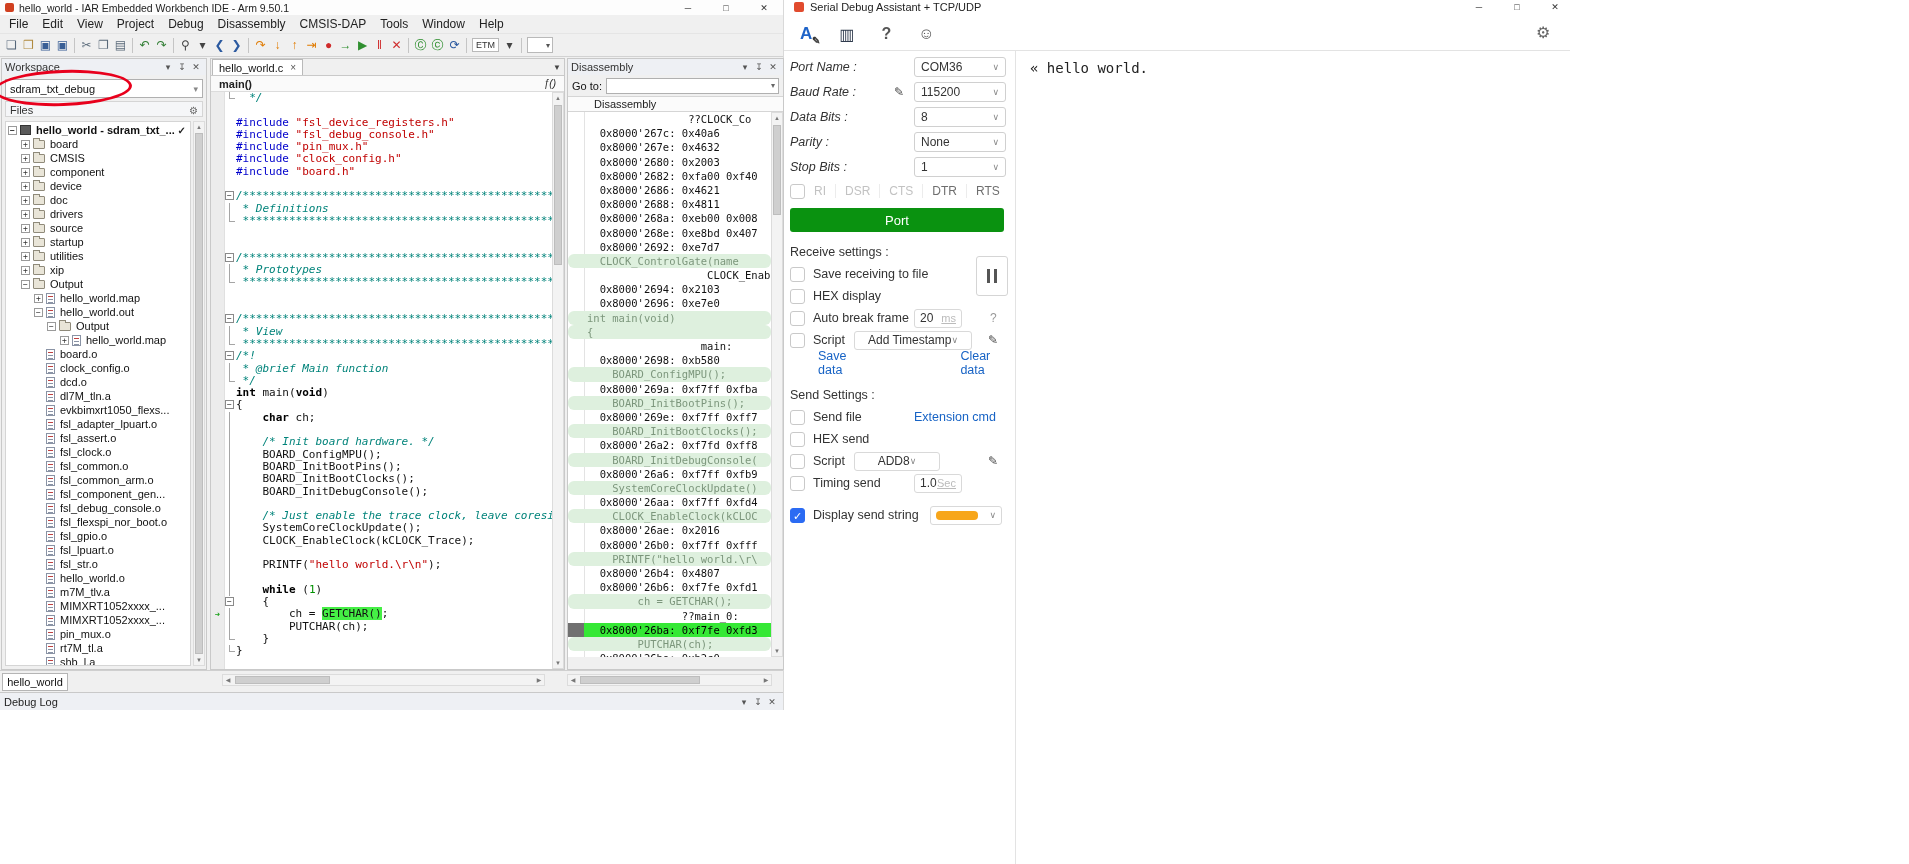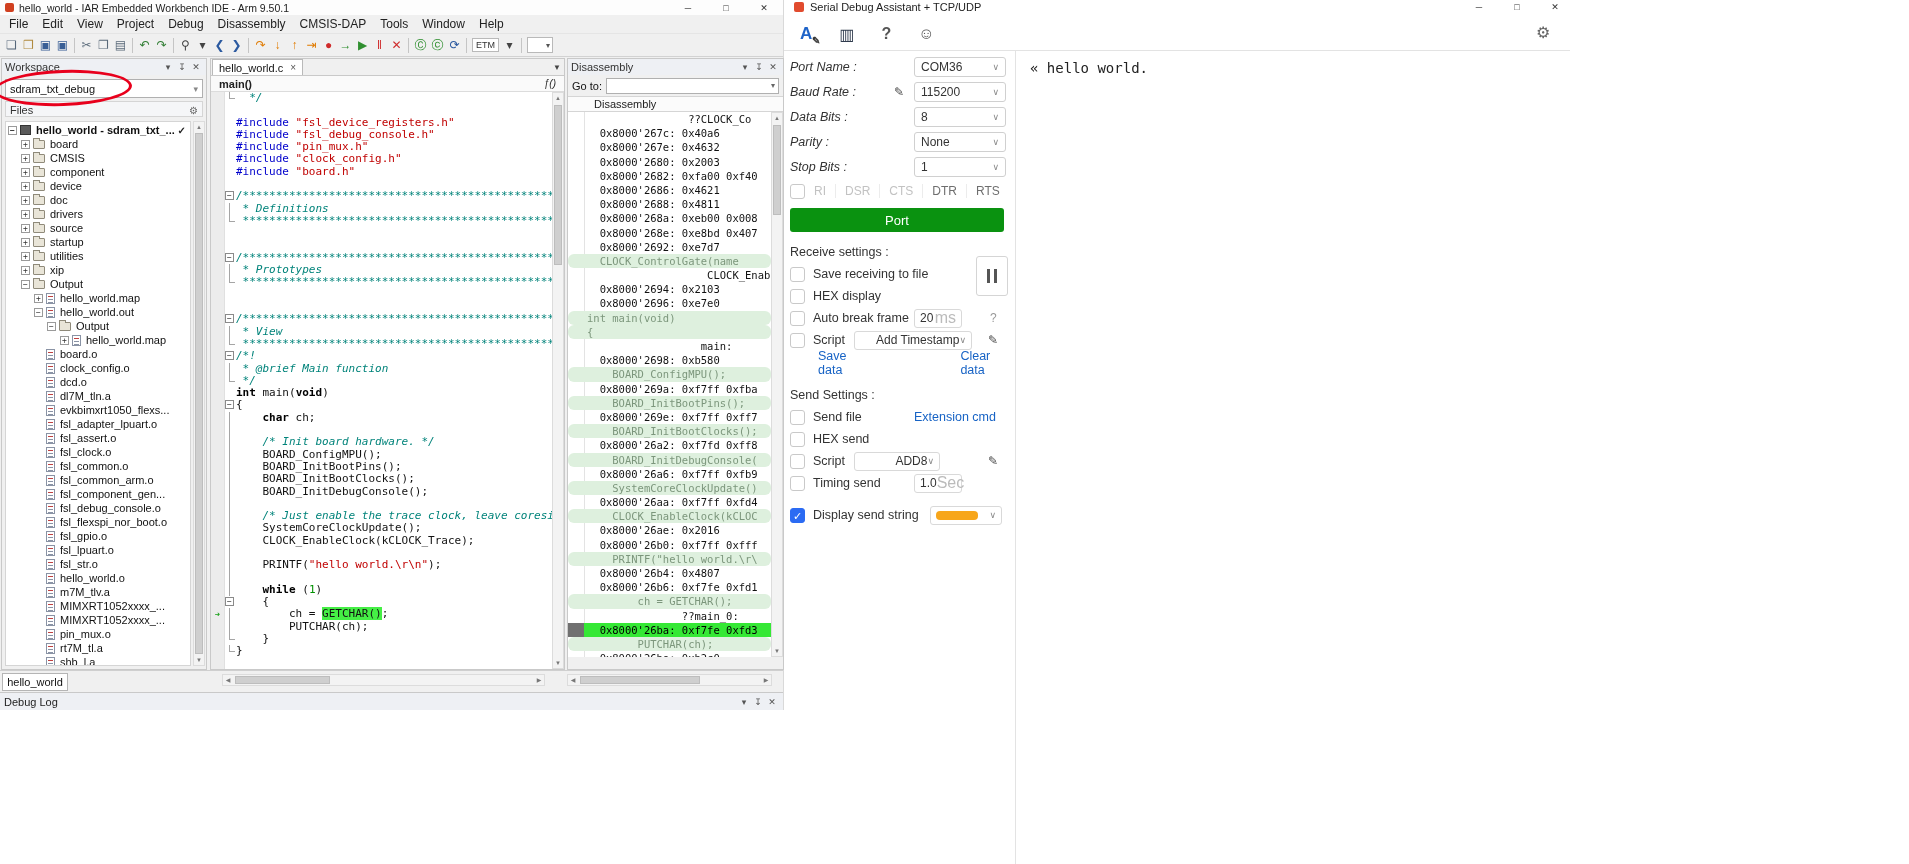--- a/index.html
+++ b/index.html
@@ -135,23 +135,23 @@
 .sig-lbl{font-size:12px;padding:0 9px;border-right:1px solid #ececec;}
 .sig-lbl:last-child{border-right:none;}
 .sig-lbl.dim{color:#c2c2c2;}
 .sig-lbl.on{color:#6e6e6e;}
 .close-btn{margin-top:5px;width:214px;height:24px;background:#0a9210;color:#fff;border-radius:3px;display:flex;align-items:center;justify-content:center;font-size:13px;}
 .sec-head{margin-top:9px;height:22px;display:flex;align-items:center;font-size:12.5px;color:#333;}
 .cb-row{display:flex;align-items:center;height:22px;gap:8px;position:relative;}
 .cb-row.mt10{margin-top:10px;}
 .cb-label{font-size:12.5px;color:#333;}
 .mini-input{position:absolute;left:124px;width:48px;height:19px;border:1px solid #d9d9d9;border-radius:3px;display:flex;align-items:center;justify-content:space-between;padding:0 5px;font-size:12px;background:#fff;}
-.mini-unit{color:#bbb;font-size:16px;}
+.mini-unit{color:#bbb;font-size:11px;text-decoration:underline;}
 .help-q{position:absolute;left:200px;color:#999;font-size:12px;}
-.cb-combo{position:absolute;left:64px;width:118px;height:19px;border:1px solid #d9d9d9;border-radius:3px;display:flex;align-items:center;justify-content:flex-end;padding:0 5px;font-size:12px;background:#fff;}
+.cb-combo{position:absolute;left:64px;width:118px;height:19px;border:1px solid #d9d9d9;border-radius:3px;display:flex;align-items:center;justify-content:center;padding:0 5px;font-size:12px;background:#fff;}
 .cb-combo.w86{width:86px;}
 .pen2{position:absolute;left:198px;font-size:12px;color:#444;}
 .links-row{display:flex;height:24px;align-items:center;}
 .link{color:#1763c5;font-size:12.5px;}
 .link.save{margin-left:28px;}
 .link.clear{margin-left:94px;}
 .ext-link{position:absolute;left:124px;color:#1763c5;font-size:12.5px;}
 .swatch-combo{position:absolute;left:140px;width:72px;height:19px;border:1px solid #d9d9d9;border-radius:3px;display:flex;align-items:center;justify-content:space-between;padding:0 5px;background:#fff;}
 .swatch{width:42px;height:9px;background:#f7a61b;border-radius:4px;}
 .pause-btn{position:absolute;left:186px;top:202px;width:32px;height:40px;border:1px solid #d5d5d5;border-radius:3px;background:#fff;display:flex;align-items:center;justify-content:center;gap:4px;}

